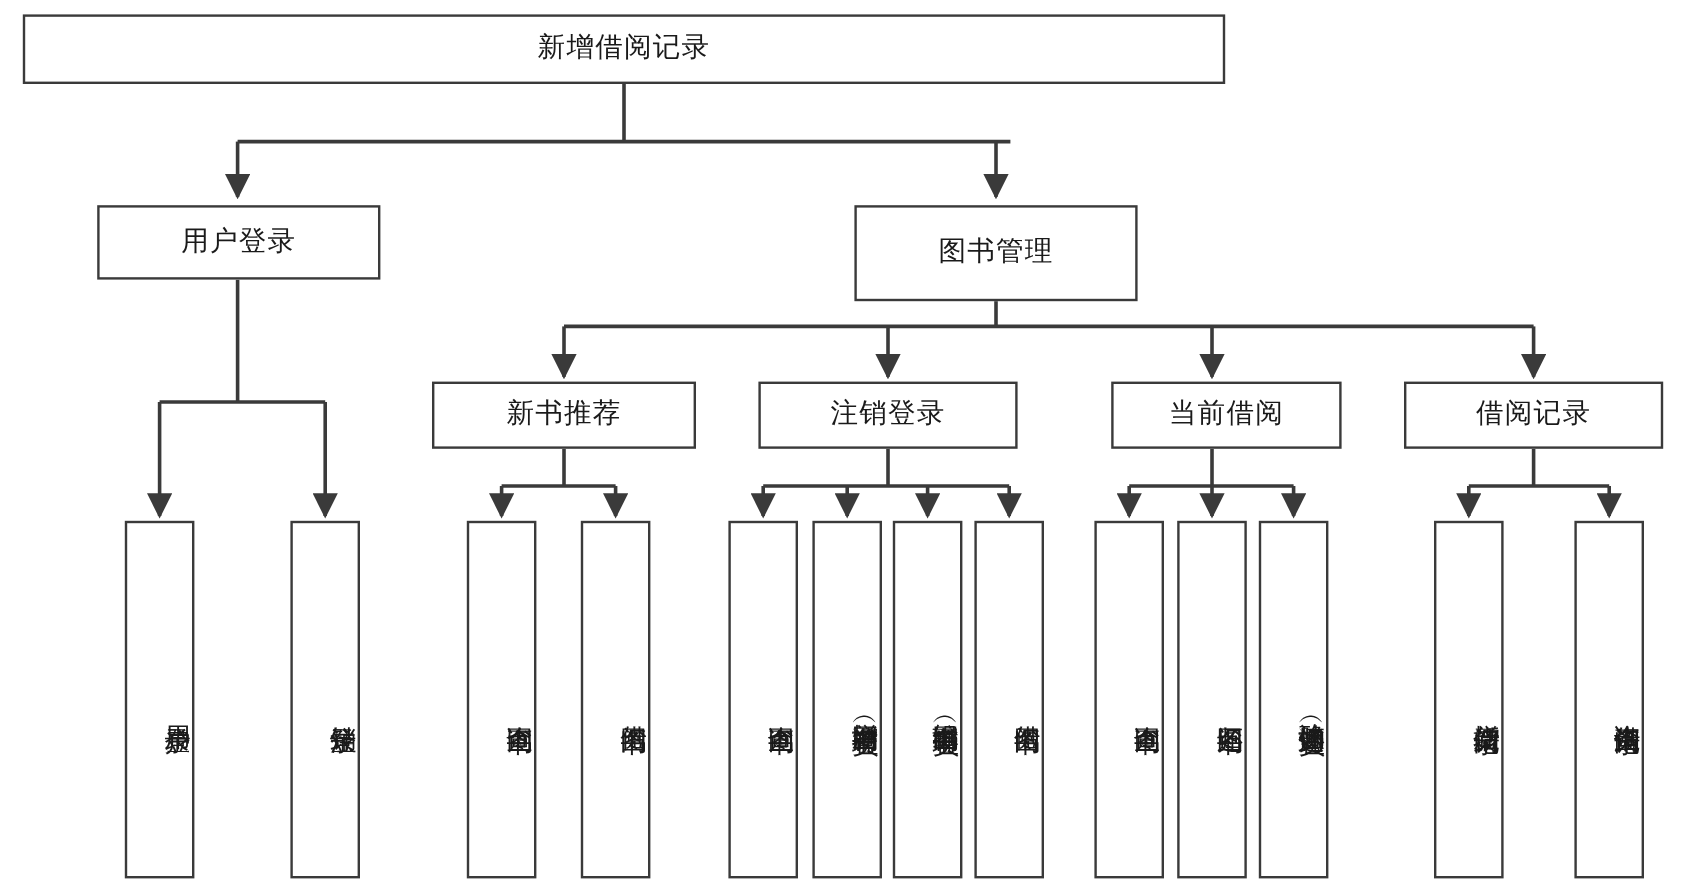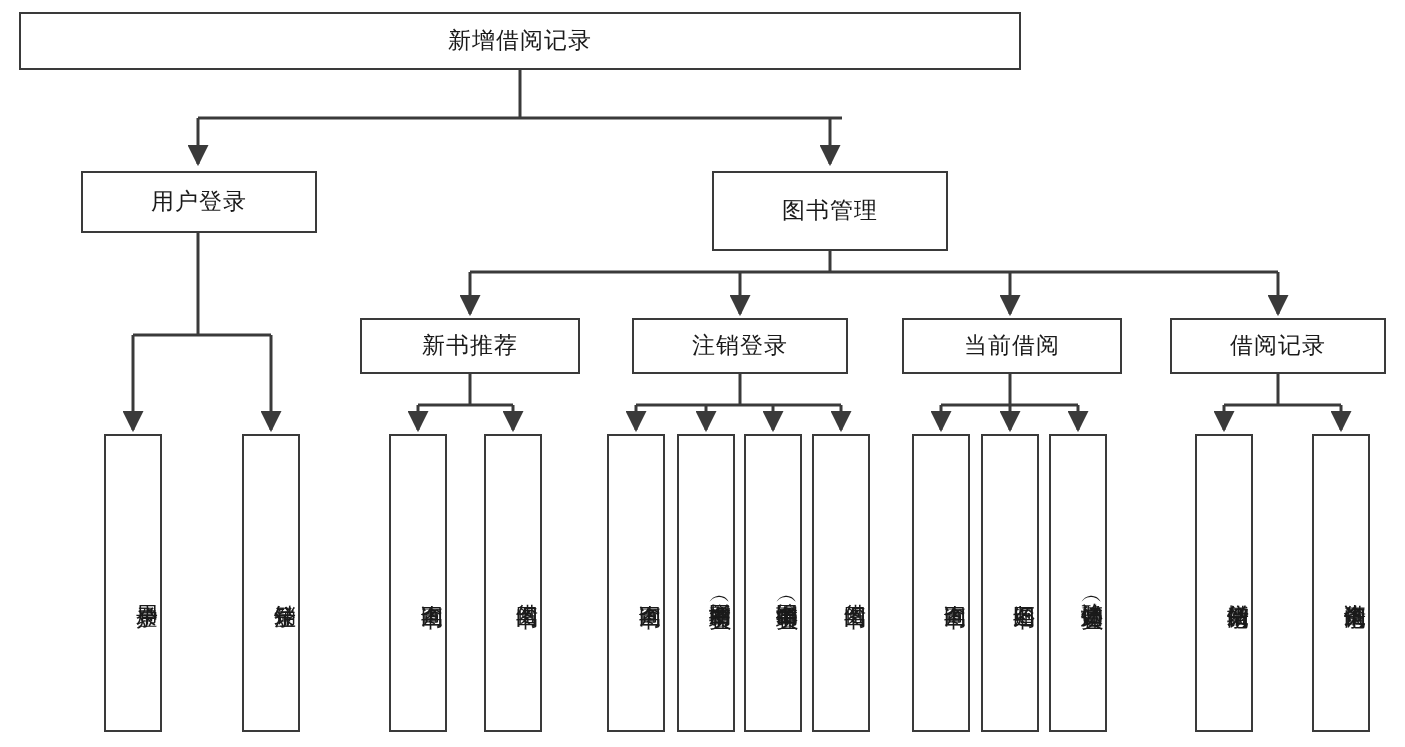--- a/index.html
+++ b/index.html
@@ -134,21 +134,21 @@
   <div class="node node-h" style="left:712px; top:171px; width:236px; height:80px;">
     <span>图书管理</span>
   </div>
 
   <div class="node node-h" style="left:360px; top:318px; width:220px; height:56px;">
     <span>新书推荐</span>
   </div>
   <div class="node node-h" style="left:632px; top:318px; width:216px; height:56px;">
     <span>注销登录</span>
   </div>
-  <div class="node node-h" style="left:902px; top:318px; width:220px; height:56px;">
+  <div class="node node-h" style="left:926px; top:318px; width:192px; height:56px;">
     <span>当前借阅</span>
   </div>
   <div class="node node-h" style="left:1170px; top:318px; width:216px; height:56px;text-align:right;">
     <span>借阅记录</span>
   </div>
 
   <div class="node node-v" style="left:104px; top:434px; width:58px; height:298px;">
     <span>用户登录</span>
   </div>
   <div class="node node-v" style="left:242px; top:434px; width:58px; height:298px;">

